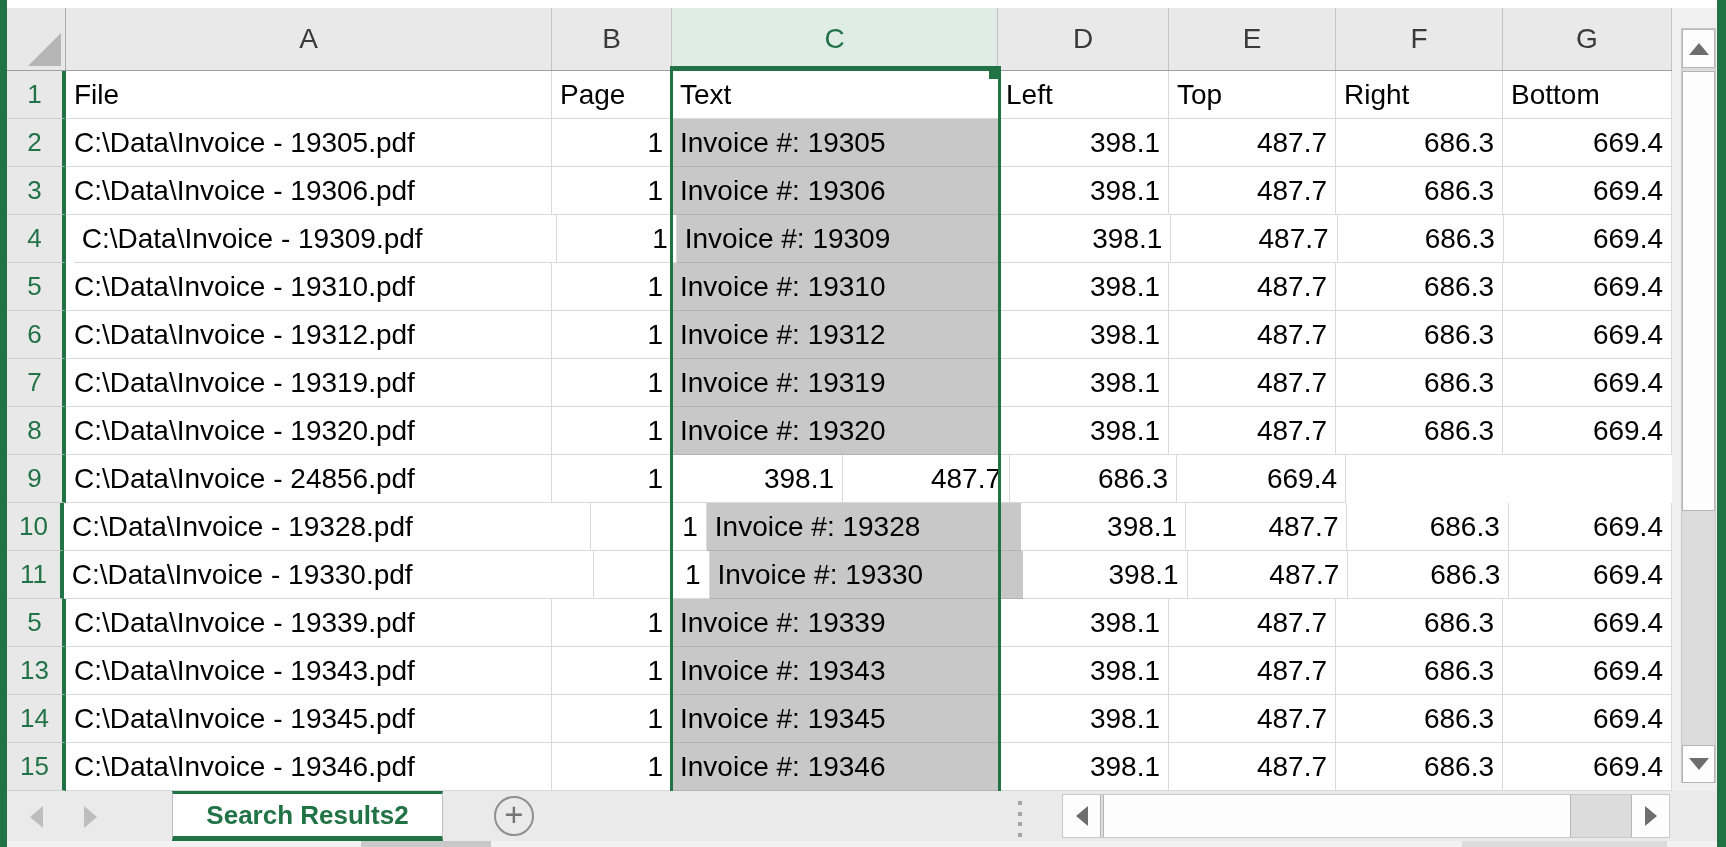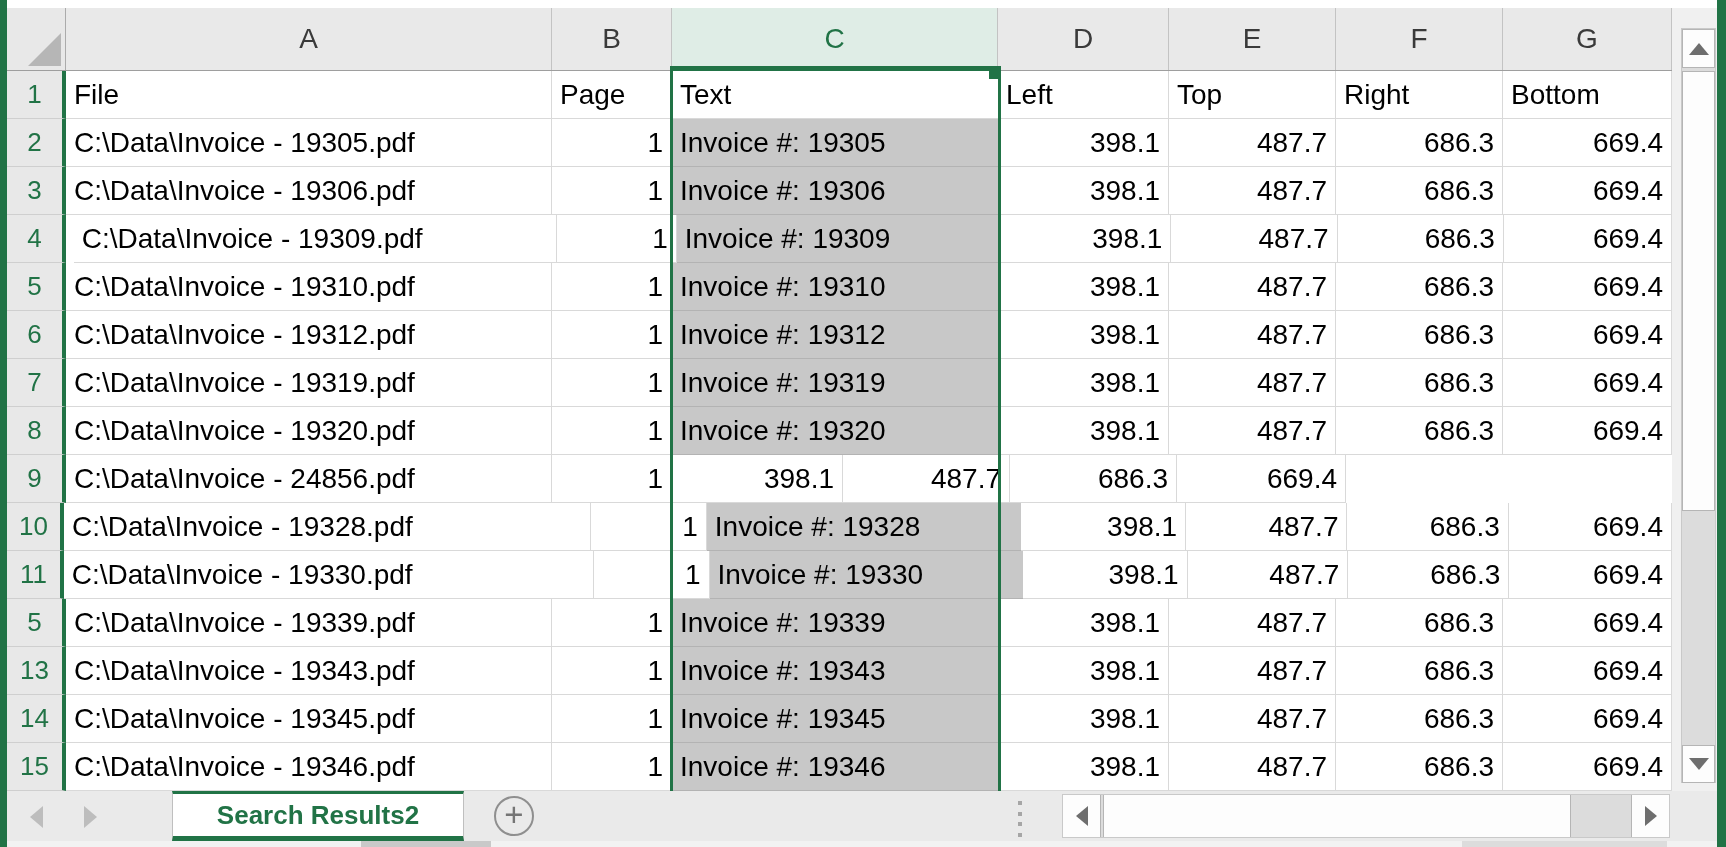--- a/index.html
+++ b/index.html
@@ -56,21 +56,21 @@
   .tri-right{width:0;height:0;border-top:10px solid transparent;border-bottom:10px solid transparent;
              border-left:12px solid #6E6E6E;}
   
   #tab-bar{left:7px;top:791px;width:1710px;height:50px;background:#EAEAEA;}
   #nav-prev{left:30px;top:806px;width:14px;height:22px;}
   #nav-prev .g{width:0;height:0;border-top:11px solid transparent;border-bottom:11px solid transparent;
                border-right:13px solid #BDBDBD;}
   #nav-next{left:84px;top:806px;width:14px;height:22px;}
   #nav-next .g{width:0;height:0;border-top:11px solid transparent;border-bottom:11px solid transparent;
                border-left:13px solid #BDBDBD;}
-  #active-tab{left:172px;top:791px;width:292px;height:50px;box-sizing:border-box;background:#fff;
+  #active-tab{left:172px;top:791px;width:271px;height:50px;box-sizing:border-box;background:#fff;
               border-top:3px solid #217346;border-bottom:5px solid #217346;
               border-left:1px solid #BFBFBF;border-right:1px solid #BFBFBF;
               display:flex;align-items:center;justify-content:center;
               color:#217346;font-weight:bold;font-size:26px;z-index:3;}
   #add-sheet{left:494px;top:796px;width:40px;height:40px;border-radius:50%;border:2px solid #8F8F8F;
              box-sizing:border-box;display:flex;align-items:center;justify-content:center;
              color:#757575;font-size:33px;font-weight:400;line-height:1;padding-bottom:3px;}
   #tab-grip{left:1018px;top:801px;width:6px;height:36px;display:flex;flex-direction:column;
             justify-content:space-between;}
   #tab-grip .dot{width:4px;height:4px;background:#A6A6A6;}

